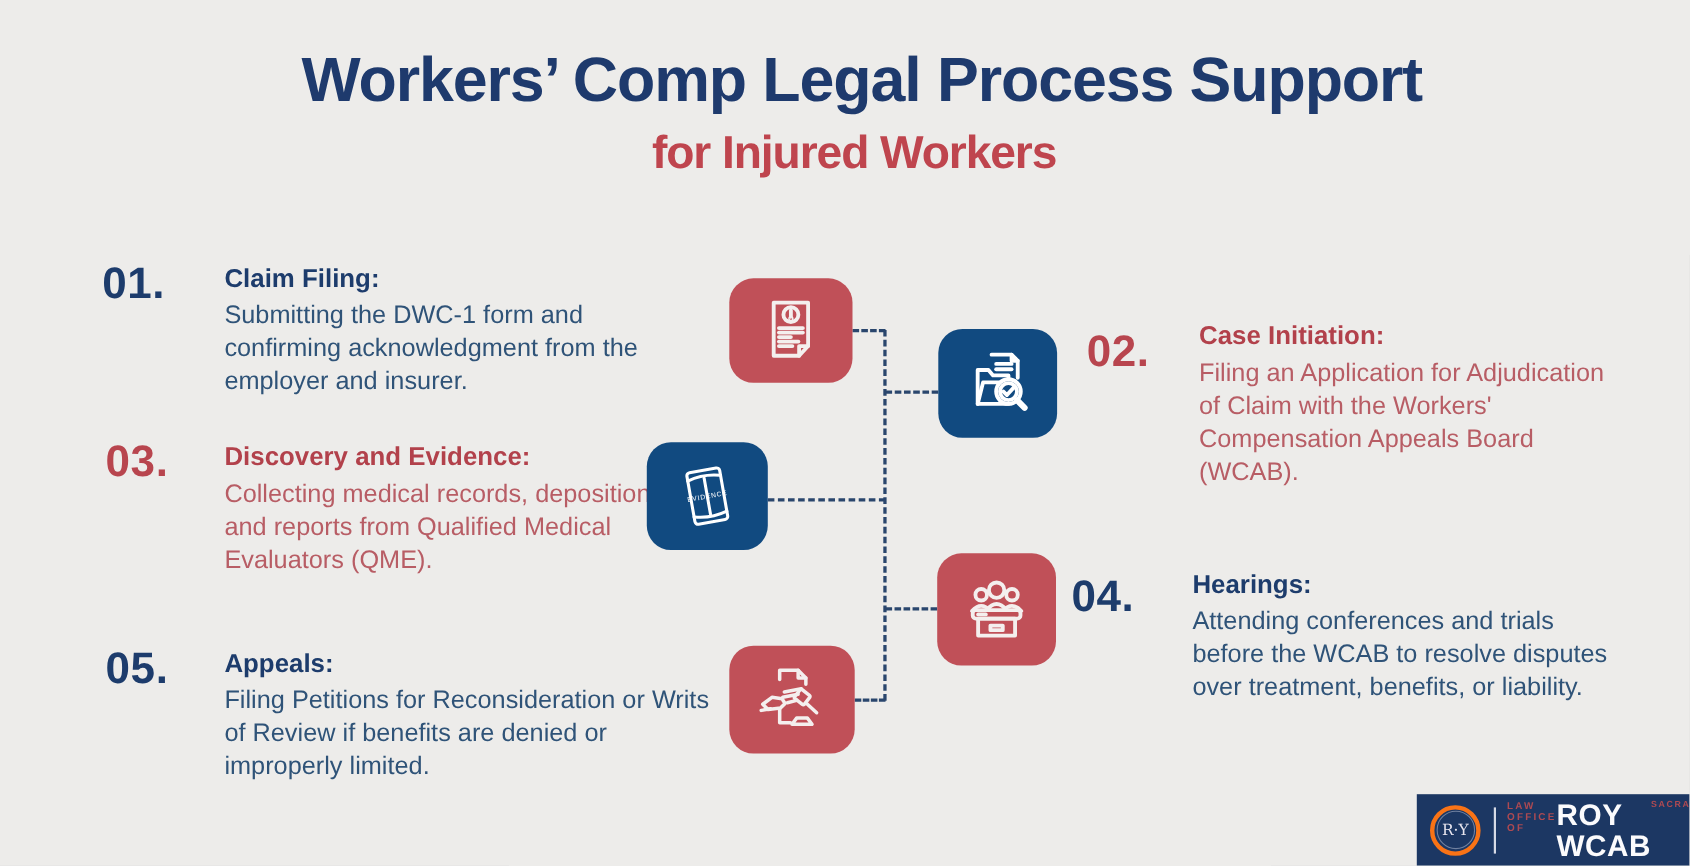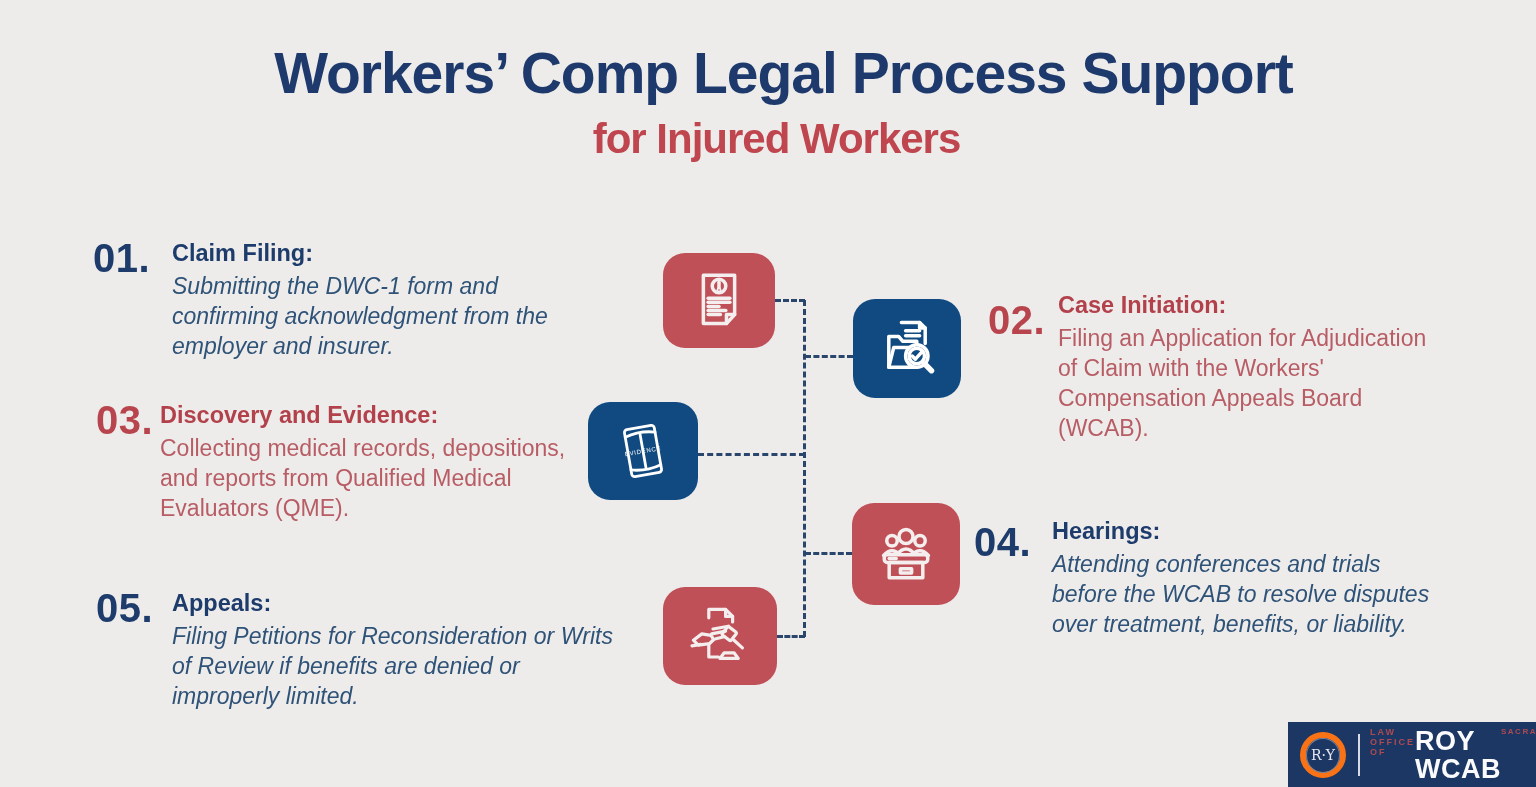--- a/index.html
+++ b/index.html
@@ -11,44 +11,44 @@
   }
   
   .title { position:absolute; top:42px; left:0; width:100%; text-align:center; font-weight:700; }
   .t1 { font-size:57px; color:#1e3a6d; letter-spacing:-1px; line-height:62px;padding-left:31px; }
   .t2 { font-size:42px; color:#bf454e; letter-spacing:-1px; line-height:58px; margin-top:6px;margin-left:17px; }
 
   
   .num { position:absolute; font-size:40px; font-weight:800; letter-spacing:0.5px; }
   .num.blue { color:#1d3c6c; }
   .num.red  { color:#b8454e; }
-  .steptext { position:absolute; }
+  .steptext { position:absolute;margin-left:32px; }
   .steptext .h { font-size:23.5px; font-weight:700; margin-bottom:4px; }
   .steptext .b { font-size:23px; line-height:30px; font-weight:400; }
   .steptext.blue .h { color:#1d3c6c; }
-  .steptext.blue .b { color:#2f5378;font-style:italic; }
+  .steptext.blue .b { color:#2f5378; }
   .steptext.red  .h { color:#b2414b; }
   .steptext.red  .b { color:#b85d65; }
 
   
   .icon { position:absolute; border-radius:22px; display:flex; align-items:center; justify-content:center; }
   .icon.redbg  { background:#c05058; }
   .icon.bluebg { background:#114a80; }
   .icon svg { display:block; }
   .icon svg * { vector-effect:non-scaling-stroke; }
 
   
   .hline { position:absolute; height:0; border-top:3px dashed #2a466d; }
   .vline { position:absolute; width:0;  border-left:3px dashed #2a466d; }
 
   
   .logo { position:absolute; left:1288px; top:722px; width:248px; height:65px;
           background:#1c3763; display:flex; align-items:center; padding-left:12px; }
-  .emblem { width:46px; height:46px; border-radius:50%; border:6px solid #f97316;
-            display:flex; justify-content:center; flex:none; }
+  .emblem { width:46px; height:46px; border-radius:50%; border:4px solid #f97316;
+            display:flex; align-items:center; justify-content:center; flex:none; }
   .emblem-inner { width:35px; height:35px; border-radius:50%; border:1.5px solid #70809f;
                   display:flex; align-items:center; justify-content:center;
                   color:#e8e6ef; font-family:"DejaVu Serif", serif; font-size:14px; }
   .ldiv { width:2px; height:42px; background:#d7dbe6; margin:0 10px 0 12px; flex:none; }
   .ltext { display:flex; flex-direction:row; }
   .lof   { font-size:9px;  color:#ae4a52; letter-spacing:2px; font-weight:700; }
   .lname { font-size:27px; color:#fbfbfd; font-weight:700; letter-spacing:0.5px; line-height:28px; }
   .lloc  { font-size:8px;  color:#ae4a52; letter-spacing:1.5px; font-weight:700; text-align:right; }
 </style>
 </head>
@@ -67,21 +67,21 @@
     <div class="b">Submitting the DWC-1 form and confirming acknowledgment from the employer and insurer.</div>
   </div>
 
   <div class="num red" style="left:988px; top:298px;">02.</div>
   <div class="steptext red" style="left:1058px; top:292px; width:382px;">
     <div class="h">Case Initiation:</div>
     <div class="b">Filing an Application for Adjudication of Claim with the Workers' Compensation Appeals Board (WCAB).</div>
   </div>
 
   <div class="num red" style="left:96px; top:398px;">03.</div>
-  <div class="steptext red" style="left:160px; top:402px; width:412px;">
+  <div class="steptext red" style="left:172px; top:402px; width:412px;">
     <div class="h">Discovery and Evidence:</div>
     <div class="b">Collecting medical records, depositions, and reports from Qualified Medical Evaluators (QME).</div>
   </div>
 
   <div class="num blue" style="left:974px; top:520px;">04.</div>
   <div class="steptext blue" style="left:1052px; top:518px; width:382px;">
     <div class="h">Hearings:</div>
     <div class="b">Attending conferences and trials before the WCAB to resolve disputes over treatment, benefits, or liability.</div>
   </div>
 

